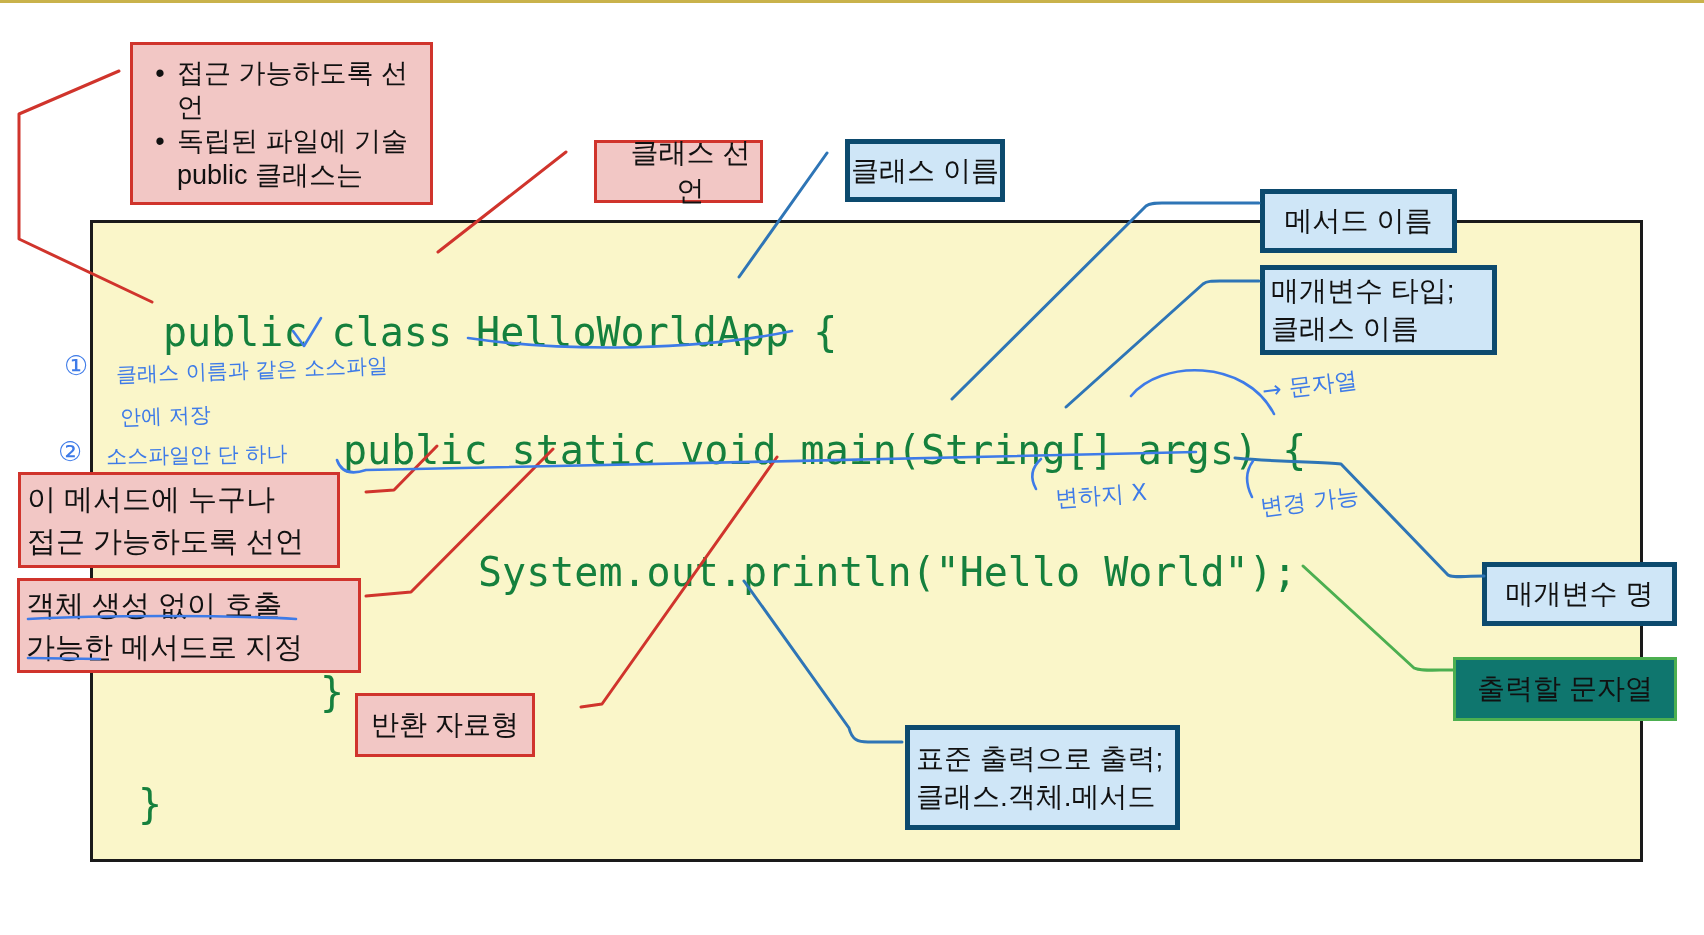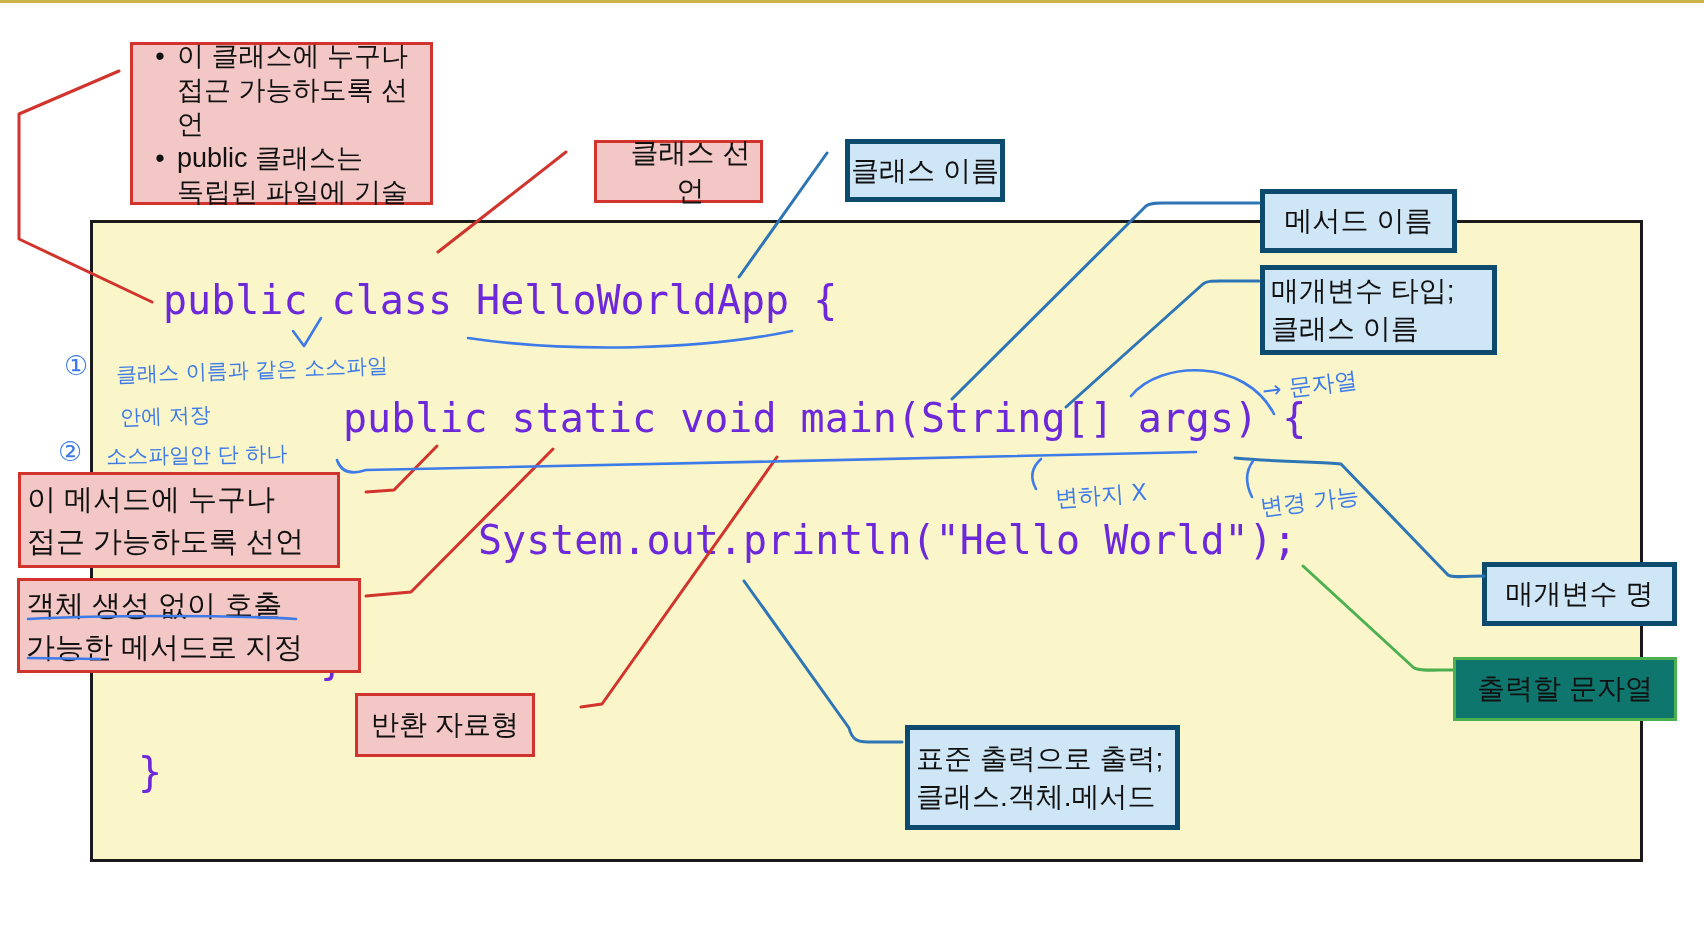--- a/index.html
+++ b/index.html
@@ -7,23 +7,23 @@
     width:1704px;height:935px;position:relative;overflow:hidden;
     background:#ffffff;
     font-family:"Liberation Sans","DejaVu Sans",sans-serif;
   }
   #topbar{position:absolute;left:0;top:0;width:1704px;height:3px;background:#c9b24b;}
   #codebox{
     position:absolute;left:90px;top:220px;width:1553px;height:642px;
     background:#faf6c9;border:3px solid #1a1a1a;box-sizing:border-box;z-index:1;
   }
   .codeline{
-    position:absolute;z-index:2;color:#6d28d9;
+    position:absolute;z-index:2;color:#15803d;
     font-family:"DejaVu Sans Mono","Liberation Mono",monospace;
-    font-size:40px;line-height:1;white-space:pre;
+    font-size:40px;line-height:1;white-space:pre;margin-top:32px;
   }
   .box{
     position:absolute;box-sizing:border-box;z-index:10;
     display:flex;flex-direction:column;justify-content:center;
     color:#111;
   }
   .red{background:#f2c7c5;border:3px solid #d0342c;}
   .blue{background:#cfe6f7;border:5px solid #0c4a6e;}
   .green{background:#0f766e;border:3px solid #4caf50;}
   .center{align-items:center;text-align:center;}
@@ -52,29 +52,28 @@
 <div class="codeline" style="left:163px;top:280px;">public class HelloWorldApp {</div>
 <div class="codeline" style="left:343px;top:398px;">public static void main(String[] args) {</div>
 <div class="codeline" style="left:478px;top:520px;">System.out.println("Hello World");</div>
 <div class="codeline" style="left:320px;top:640px;">}</div>
 <div class="codeline" style="left:138px;top:752px;">}</div>
 
 <div class="box red" style="left:130px;top:42px;width:303px;height:163px;padding-left:10px;">
   <div class="bullet-row">
     <span class="bullet">•</span>
     <span class="bl">
-        <span>이 클래스에 누구나</span>
         <span>접근 가능하도록 선언</span>
       </span>
   </div>
   <div class="bullet-row">
     <span class="bullet">•</span>
     <span class="bl">
+        <span>독립된 파일에 기술</span>
         <span>public 클래스는</span>
-        <span>독립된 파일에 기술</span>
       </span>
   </div>
 </div>
 
 <div class="box red center fs28" style="left:594px;top:140px;width:169px;height:63px;padding-left:24px;">
   <span>클래스 선언</span>
 </div>
 
 <div class="box blue center fs28" style="left:845px;top:139px;width:160px;height:63px;">
   <span>클래스 이름</span>

